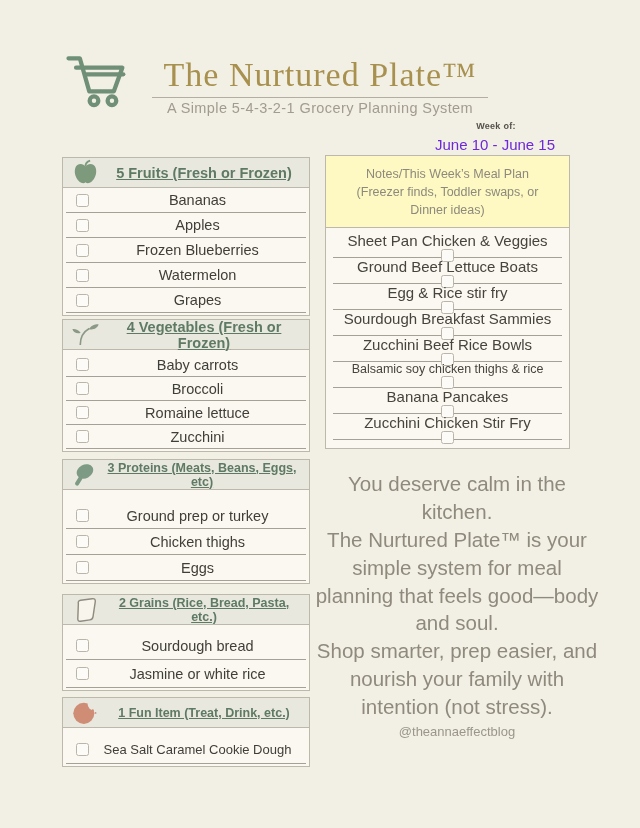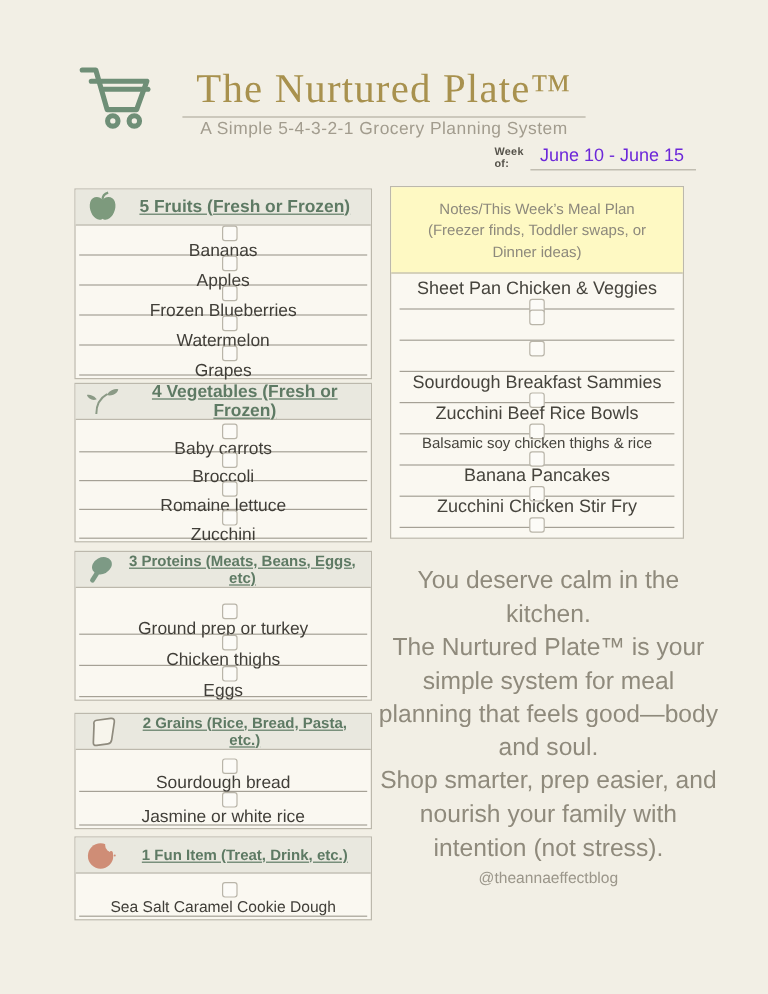--- a/index.html
+++ b/index.html
@@ -6,31 +6,31 @@
   html,body { background:#f2efe5; }
   body { font-family:"Liberation Sans", sans-serif; }
   .page { position:relative; width:640px; height:828px; background:#f2efe5; margin:0 auto; overflow:hidden;padding-left:20px; }
 
   
   .cart { position:absolute; left:60px; top:46px; }
   .title-wrap { position:absolute; left:125px; top:56px; width:390px; text-align:center; }
   .main-title { font-family:"Liberation Serif", serif; font-size:34px; font-weight:400; color:#a8914e; letter-spacing:1px; }
   .title-rule { width:86%; margin:3px auto 2px auto; border-bottom:1.5px solid #b3aea1; }
   .subtitle { font-size:14.5px; color:#a29c8e; letter-spacing:.4px; }
-  .week-row { position:absolute; top:121px; left:412px; width:168px; display:flex; align-items:flex-start; }
+  .week-row { position:absolute; top:121px; left:412px; width:168px; display:flex; align-items:center;flex-direction:column; }
   .week-label { font-size:9px; font-weight:bold; color:#55524a; padding-bottom:5px; letter-spacing:.3px; }
   .week-value { font-size:15px; color:#6d28d9; border-bottom:1.5px solid #b5b1a5; padding:0 10px 3px 8px; flex:1; text-align:center; white-space:nowrap; }
 
   
   .section { position:absolute; left:62px; width:248px; background:#faf8f1; border:1px solid #bcb8ac; }
   .sec-header { display:flex; align-items:center; gap:9px; background:#e9e8df; border-bottom:1px solid #bcb8ac; height:30px; padding:0 9px; }
   .sec-title { flex:1; text-align:center; font-weight:bold; color:#5e7a64; font-size:14.5px;text-decoration:underline; }
   .sec-title.compact { font-size:12.5px; }
   .rows { padding:0 0 2px 0; }
-  .row { display:flex; align-items:center; height:25px; border-bottom:1px solid #a5a196; margin:0 3px;flex-direction:column; }
+  .row { display:flex; align-items:center; height:25px; border-bottom:1px solid #a5a196; margin:0 3px; }
   .row .checkbox { margin-left:10px; }
   .row-label { flex:1; text-align:center; font-size:14.5px; color:#403e38; }
   .row-label.small { font-size:13px; }
   .checkbox { width:13px; height:13px; border:1.5px solid #b9b5a9; border-radius:2.5px; background:#fcfbf7; flex:0 0 auto; }
 
   #sec-veg .rows { padding-top:3px; }  #sec-veg .row { height:24px; }
   #sec-pro .rows { padding-top:13px; } #sec-pro .row { height:26px; }
   #sec-grn .rows { padding-top:7px; }  #sec-grn .row { height:28px; }
   #sec-fun .rows { padding-top:7px; }  #sec-fun .row { height:29px; }
 
@@ -210,23 +210,25 @@
       <div>Notes/This Week’s Meal Plan</div>
       <div>(Freezer finds, Toddler swaps, or</div>
       <div>Dinner ideas)</div>
     </div>
     <div class="meal-rows">
         <div class="meal-row">
           <span class="row-label">Sheet Pan Chicken &amp; Veggies</span>
           <span class="checkbox"></span>
         </div>
         <div class="meal-row">
-          <span class="checkbox"></span>
-        </div>
-        <div class="meal-row">
+          <span class="row-label">Ground Beef Lettuce Boats</span>
+          <span class="checkbox"></span>
+        </div>
+        <div class="meal-row">
+          <span class="row-label">Egg &amp; Rice stir fry</span>
           <span class="checkbox"></span>
         </div>
         <div class="meal-row">
           <span class="row-label">Sourdough Breakfast Sammies</span>
           <span class="checkbox"></span>
         </div>
         <div class="meal-row">
           <span class="row-label">Zucchini Beef Rice Bowls</span>
           <span class="checkbox"></span>
         </div>

